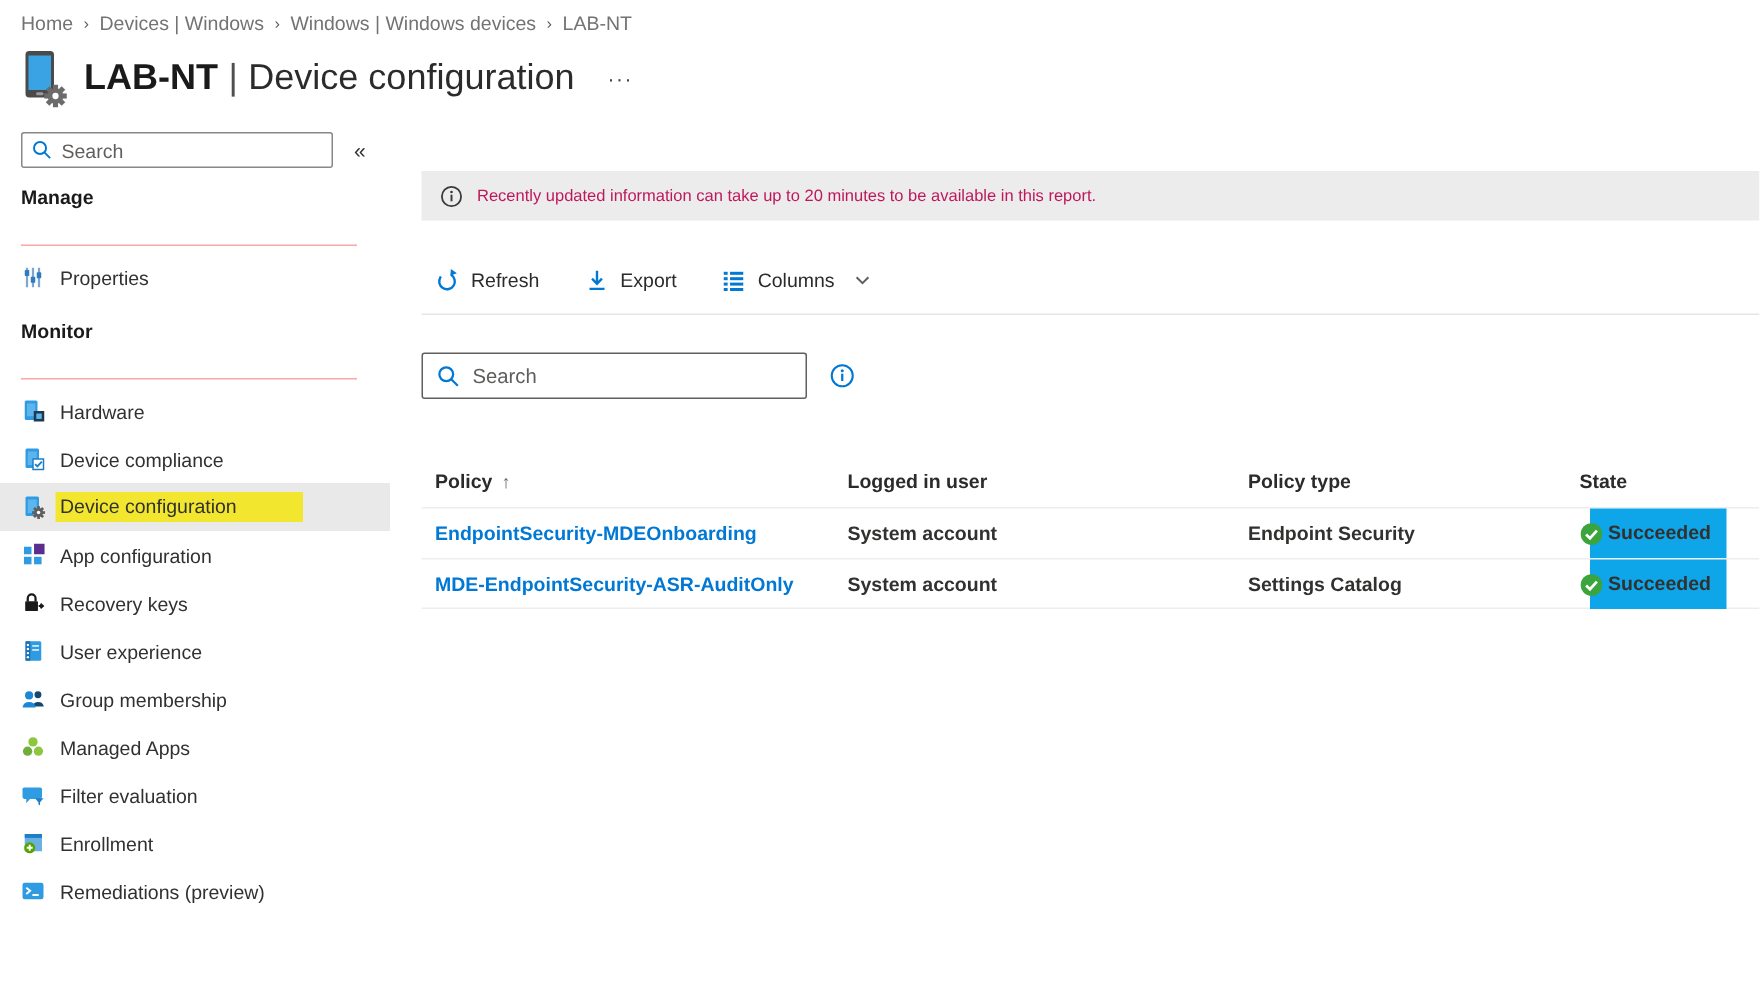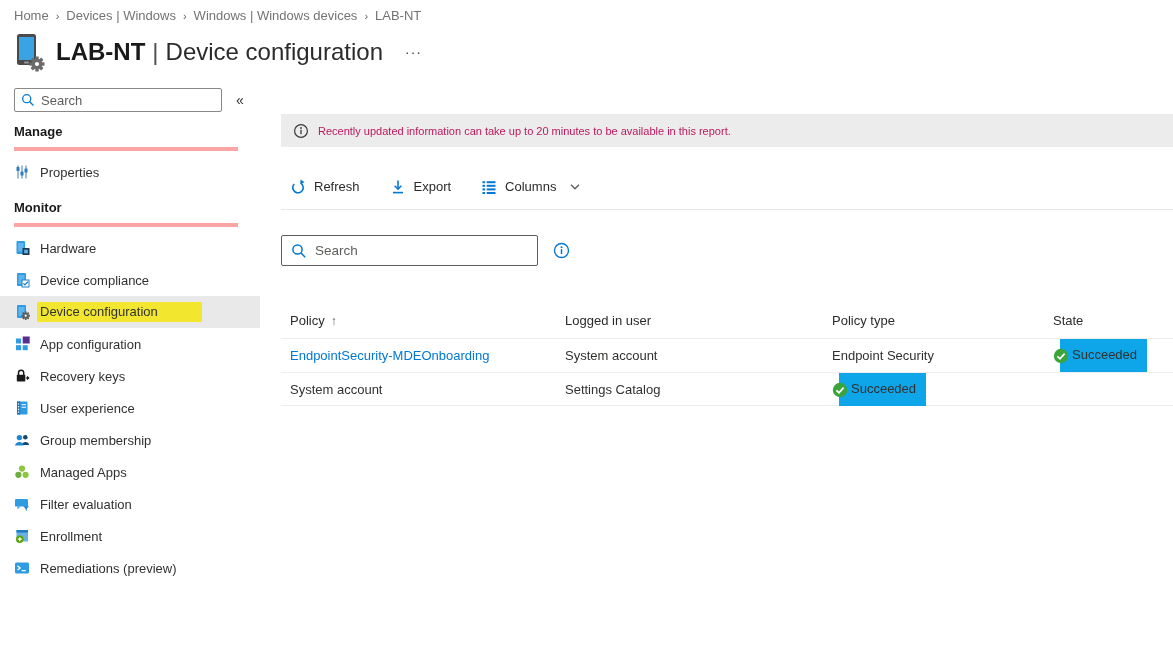--- a/index.html
+++ b/index.html
@@ -34,40 +34,40 @@
                display:flex; align-items:center; gap:6px; padding:0 6px; background:#fff; }
   .sb-search input { border:none; outline:none; flex:1; min-width:0; font:inherit; color:#323130; }
   .sb-search input::placeholder, .main-search input::placeholder { color:#605e5c; }
   .collapse-btn { margin-left:10px; font-size:14px; color:#323130; cursor:pointer; padding:0 4px; }
 
   .nav { margin-top:10px; }
   .nav-item { height:32px; display:flex; align-items:center; gap:10px; padding-left:14px; cursor:pointer; }
   .nav-item .ico { width:16px; height:16px; flex:none; }
   .nav-item.selected { background:#e9e9e9; }
   .hl-side { background:#f2e72e; padding:2px 44px 3px 3px; margin-left:-3px; white-space:nowrap; }
-  .nav-section { margin:12px 22px 5px 14px; padding-bottom:8px; border-bottom:4px solid #fca5a5;
+  .nav-section { margin:12px 22px 5px 14px; padding-bottom:24px; border-bottom:1px solid #fca5a5;
                  font-weight:700; color:#1a1a1a; }
 
   
   .main { flex:1; margin-left:21px; min-width:0; }
   .banner { margin-top:26px; height:33px; background:#ececec; display:flex; align-items:center;
             gap:9px; padding-left:12px; }
   .banner-text { font-size:11px; color:#be185d; }
 
   .toolbar { margin-top:26px; display:flex; align-items:center; gap:30px; padding-left:9px; height:27px; }
   .tb-btn { display:flex; align-items:center; gap:8px; cursor:pointer; color:#2b2b2b; }
   .toolbar-divider { border:none; border-top:1px solid #e6e6e6; margin-top:9px; }
 
   .search-row { margin-top:25px; display:flex; align-items:center; gap:15px; }
   .main-search { width:257px; height:31px; border:1px solid #605e5c; border-radius:2px;
                  display:flex; align-items:center; gap:8px; padding:0 9px; background:#fff; }
   .main-search input { border:none; outline:none; flex:1; min-width:0; font:inherit; font-size:13.5px; color:#323130; }
 
   
-  .grid-table { margin-top:37px; }
+  .grid-table { margin-top:37px;font-weight:bold; }
   .thead, .trow { display:grid; grid-template-columns:275px 267px 221px 1fr; align-items:center; }
   .thead { height:35px; }
   .th { padding-left:9px; display:flex; align-items:center; gap:6px; cursor:pointer; color:#2b2b2b; }
   .sort-arrow { color:#605e5c; font-size:12px; }
   .trow { height:34px; border-top:1px solid #ededed; }
   .trow:last-child { border-bottom:1px solid #ededed; }
   .td { padding-left:9px; white-space:nowrap; overflow:hidden; }
   .link { color:#0078d4; cursor:pointer; }
   .state-cell { display:flex; align-items:center; padding-left:9px; }
   .check-icon { width:16px; height:16px; flex:none; position:relative; z-index:1; }
@@ -394,20 +394,21 @@
             <svg width="16" height="16" viewBox="0 0 16 16">
                 <circle cx="8" cy="8" r="7.2" fill="#3ca43c"></circle>
                 <path d="M4.4 8.3 L7 10.8 L11.6 5.7" stroke="#ffffff" stroke-width="1.8" fill="none"></path>
               </svg>
           </span>
           <span class="hl-state">Succeeded</span>
         </div>
       </div>
 
       <div class="trow">
+        <div class="td"><span class="link">MDE-EndpointSecurity-ASR-AuditOnly</span></div>
         <div class="td">System account</div>
         <div class="td">Settings Catalog</div>
         <div class="state-cell">
           <span class="check-icon">
             <svg width="16" height="16" viewBox="0 0 16 16">
                 <circle cx="8" cy="8" r="7.2" fill="#3ca43c"></circle>
                 <path d="M4.4 8.3 L7 10.8 L11.6 5.7" stroke="#ffffff" stroke-width="1.8" fill="none"></path>
               </svg>
           </span>
           <span class="hl-state">Succeeded</span>

